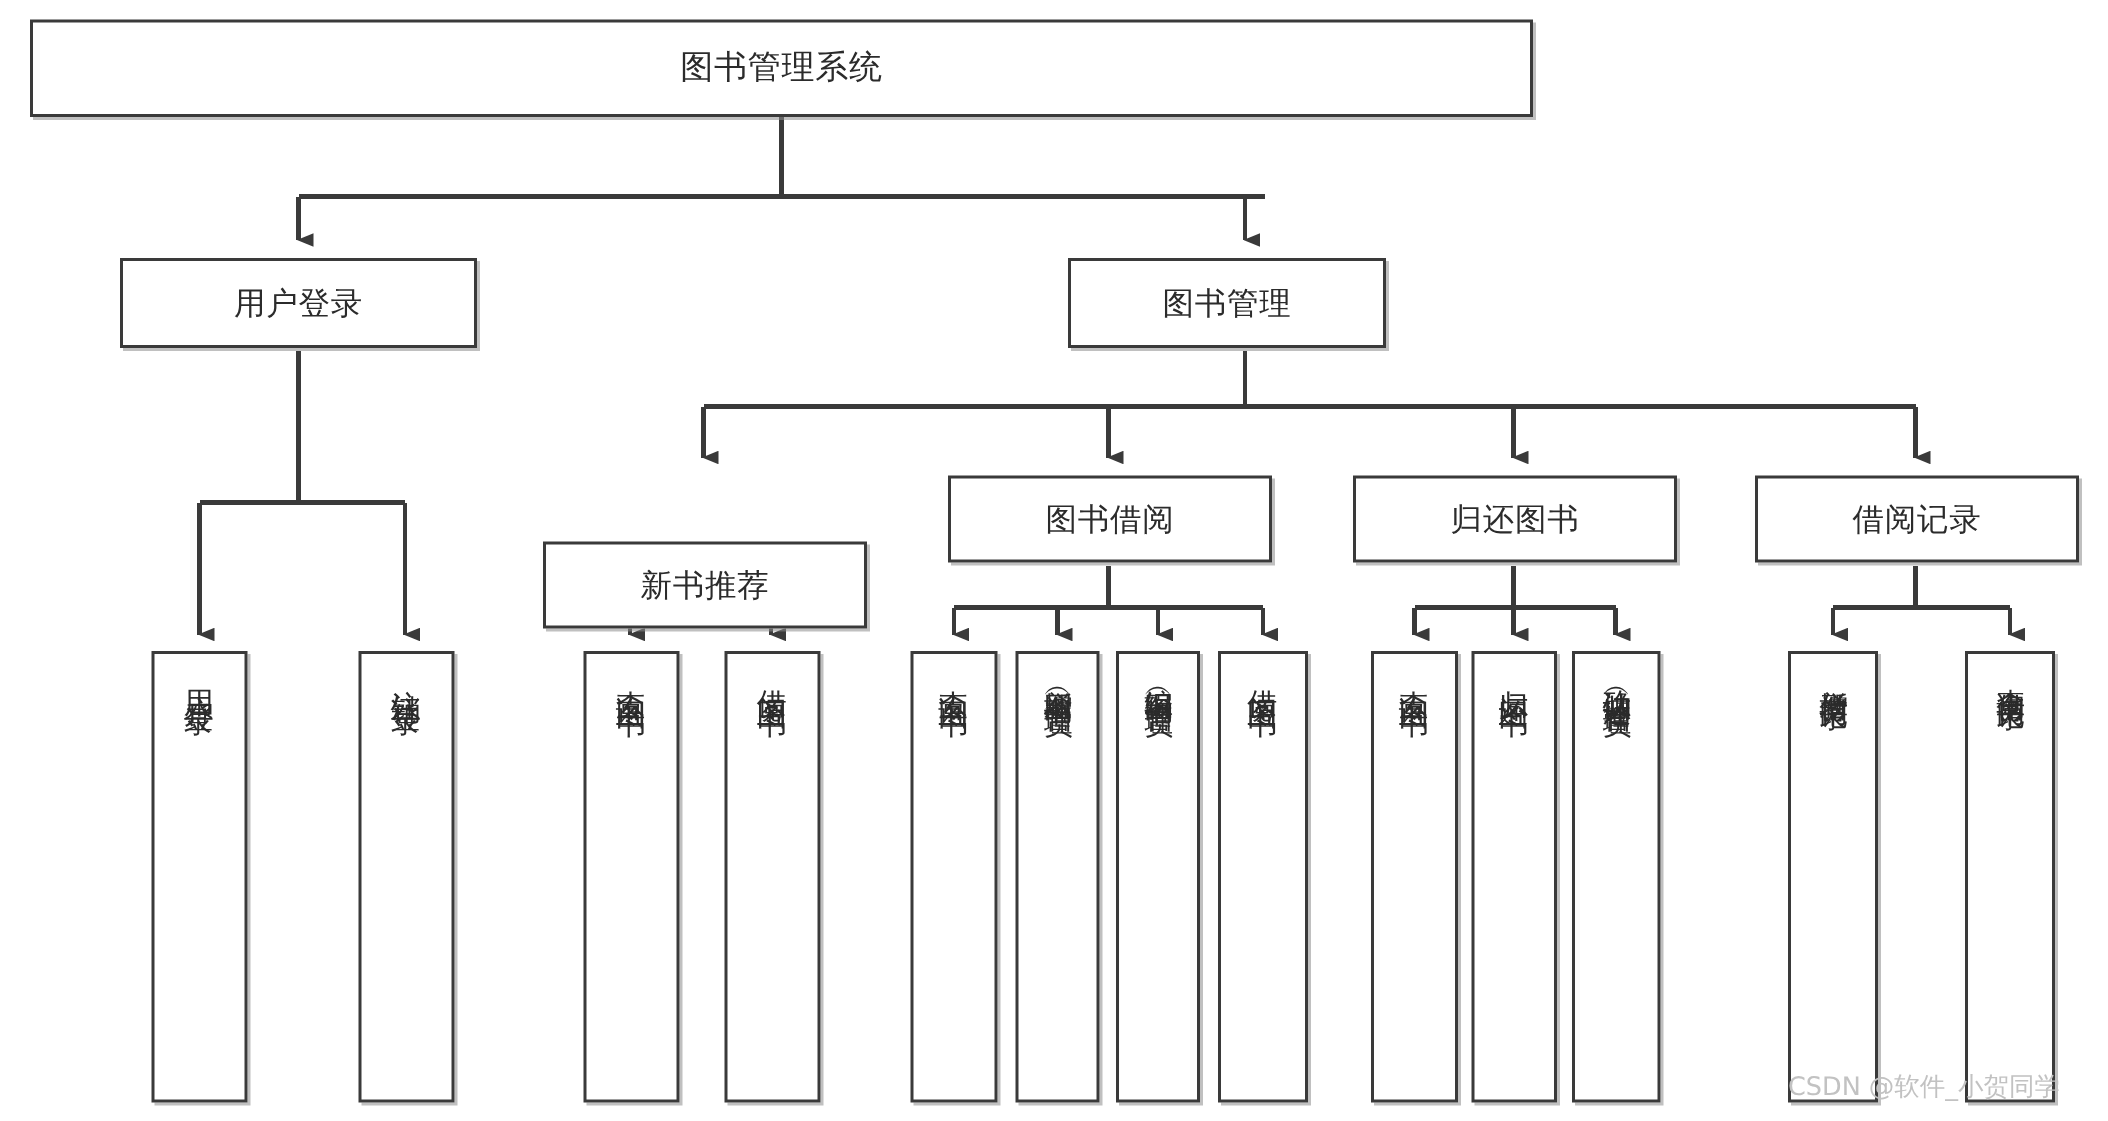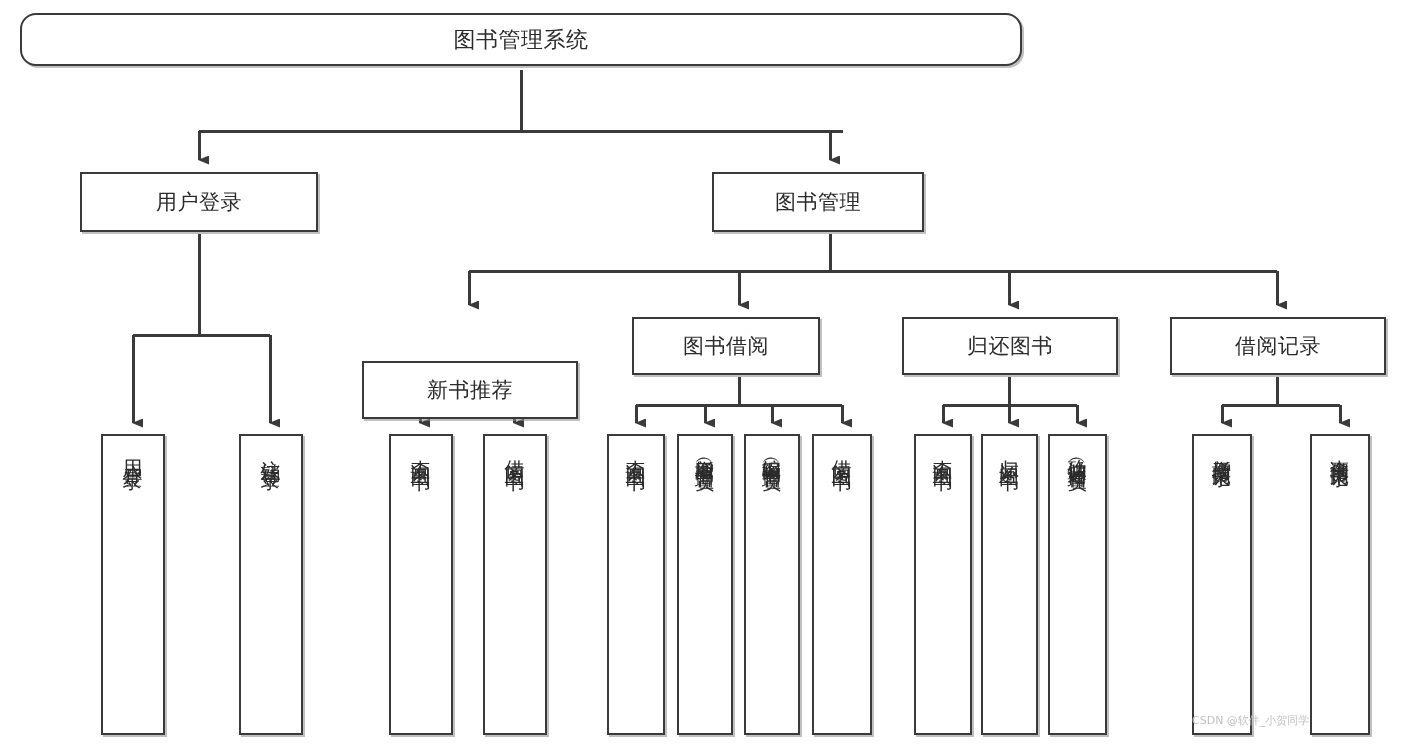--- a/index.html
+++ b/index.html
@@ -66,21 +66,21 @@
     white-space: nowrap;
   }
   .node.vert.tall-text .node-label {
     font-size: 19px;
     letter-spacing: 2px;
   }
   #watermark {
     position: absolute;
     left: 1192px;
     top: 713px;
-    font-size: 11px;
+    font-size: 17px;
     color: #c2c2c2;
     white-space: nowrap;
     user-select: none;
   }
 </style>
 </head>
 <body>
 
 <div id="diagram-root">
 
@@ -127,35 +127,35 @@
       <path d="M1009,405 L1009,423" marker-end="url(#arrowhead)"></path>
       <path d="M1077,405 L1077,423" marker-end="url(#arrowhead)"></path>
 
       <path d="M1277,377 L1277,405"></path>
       <path d="M1222,405 L1340,405"></path>
       <path d="M1222,405 L1222,423" marker-end="url(#arrowhead)"></path>
       <path d="M1340,405 L1340,423" marker-end="url(#arrowhead)"></path>
     </g>
   </svg>
 
-  <div class="node horiz root" style="left:20px; top:13px; width:1002px; height:53px;border-radius:16px;">
+  <div class="node horiz root" style="left:20px; top:13px; width:1002px; height:65px;">
     <span class="node-label">图书管理系统</span>
   </div>
 
   <div class="node horiz" style="left:80px; top:172px; width:238px; height:60px;">
     <span class="node-label">用户登录</span>
   </div>
   <div class="node horiz" style="left:712px; top:172px; width:212px; height:60px;">
     <span class="node-label">图书管理</span>
   </div>
 
   <div class="node horiz" style="left:362px; top:317px; width:216px; height:58px;margin-top:44px;">
     <span class="node-label">新书推荐</span>
   </div>
-  <div class="node horiz" style="left:632px; top:317px; width:188px; height:58px;">
+  <div class="node horiz" style="left:632px; top:317px; width:216px; height:58px;">
     <span class="node-label">图书借阅</span>
   </div>
   <div class="node horiz" style="left:902px; top:317px; width:216px; height:58px;">
     <span class="node-label">归还图书</span>
   </div>
   <div class="node horiz" style="left:1170px; top:317px; width:216px; height:58px;">
     <span class="node-label">借阅记录</span>
   </div>
 
   <div class="node vert" style="left:101px; top:434px; width:64px; height:301px;">

